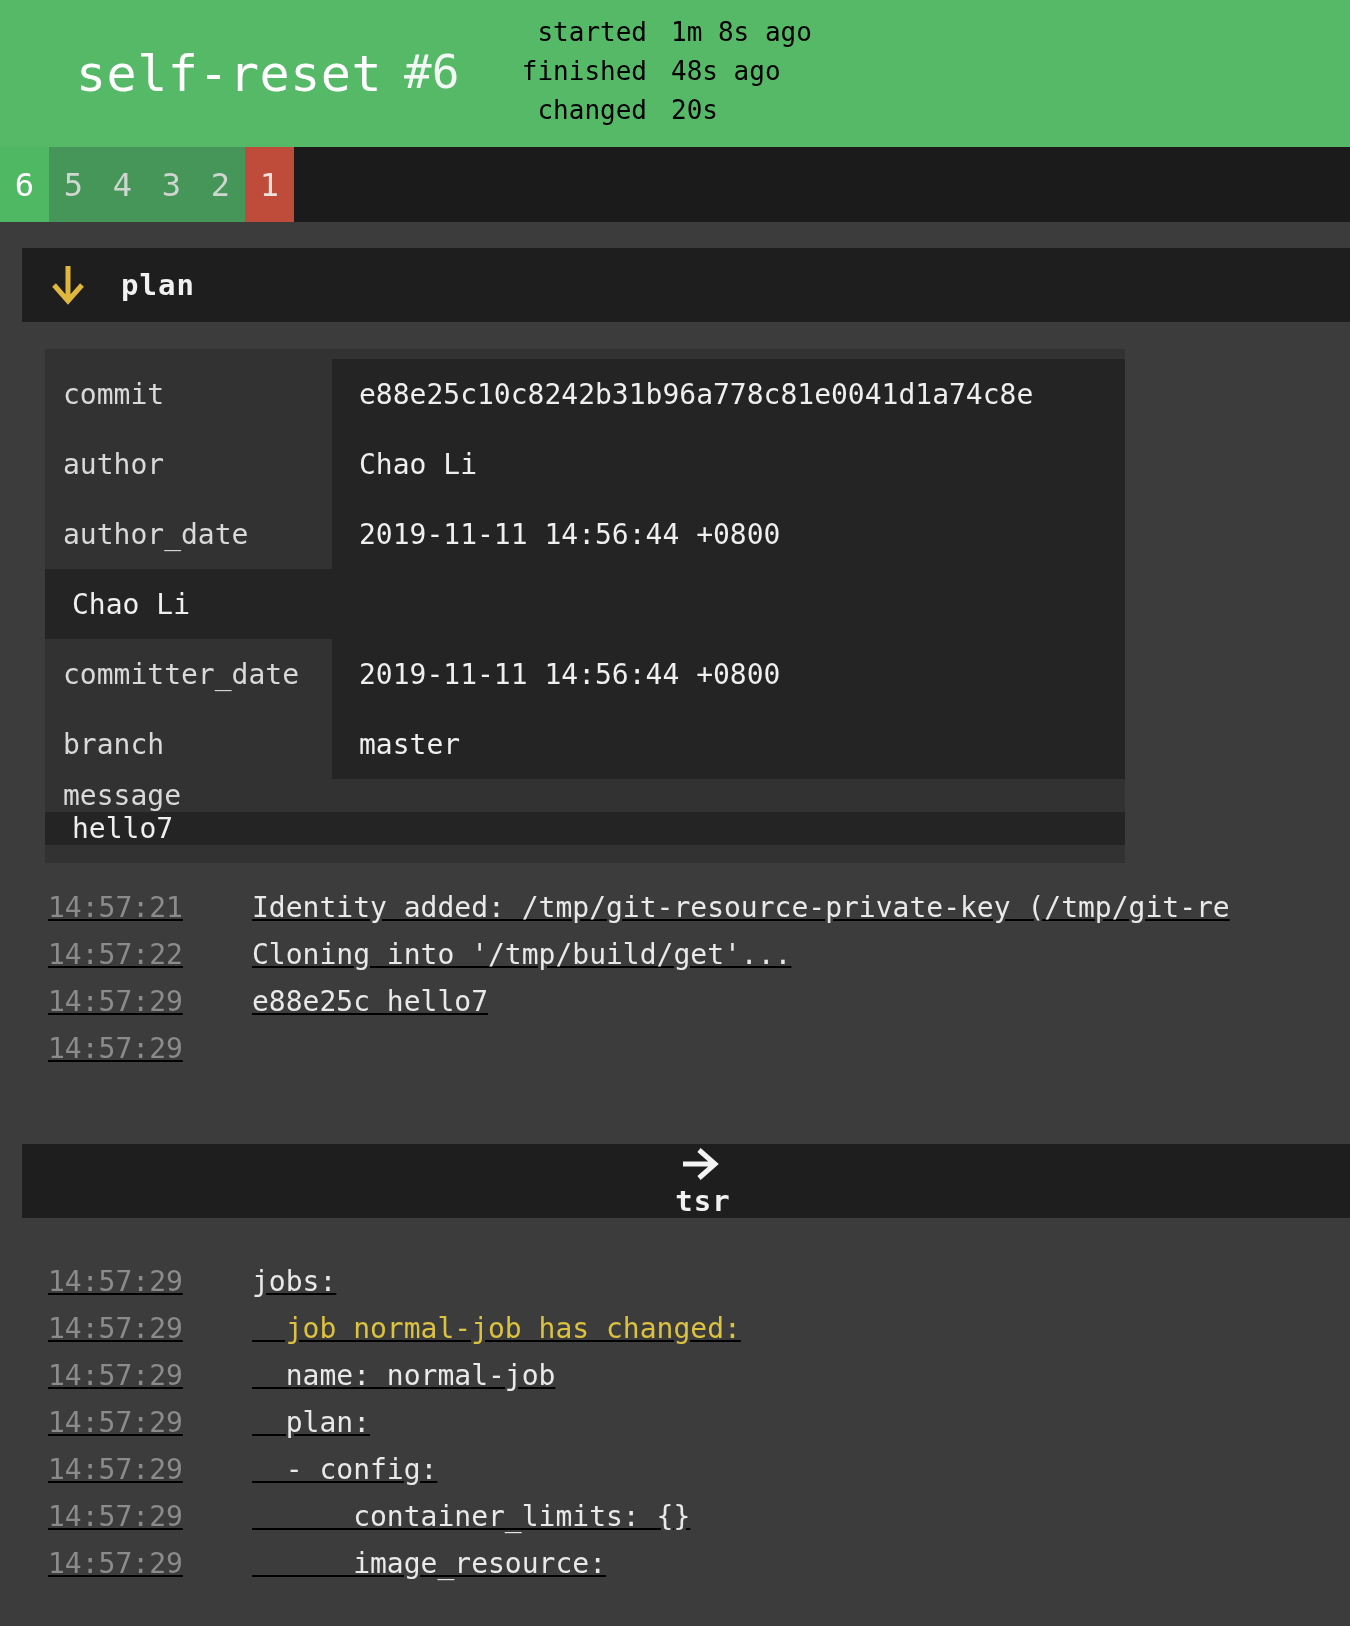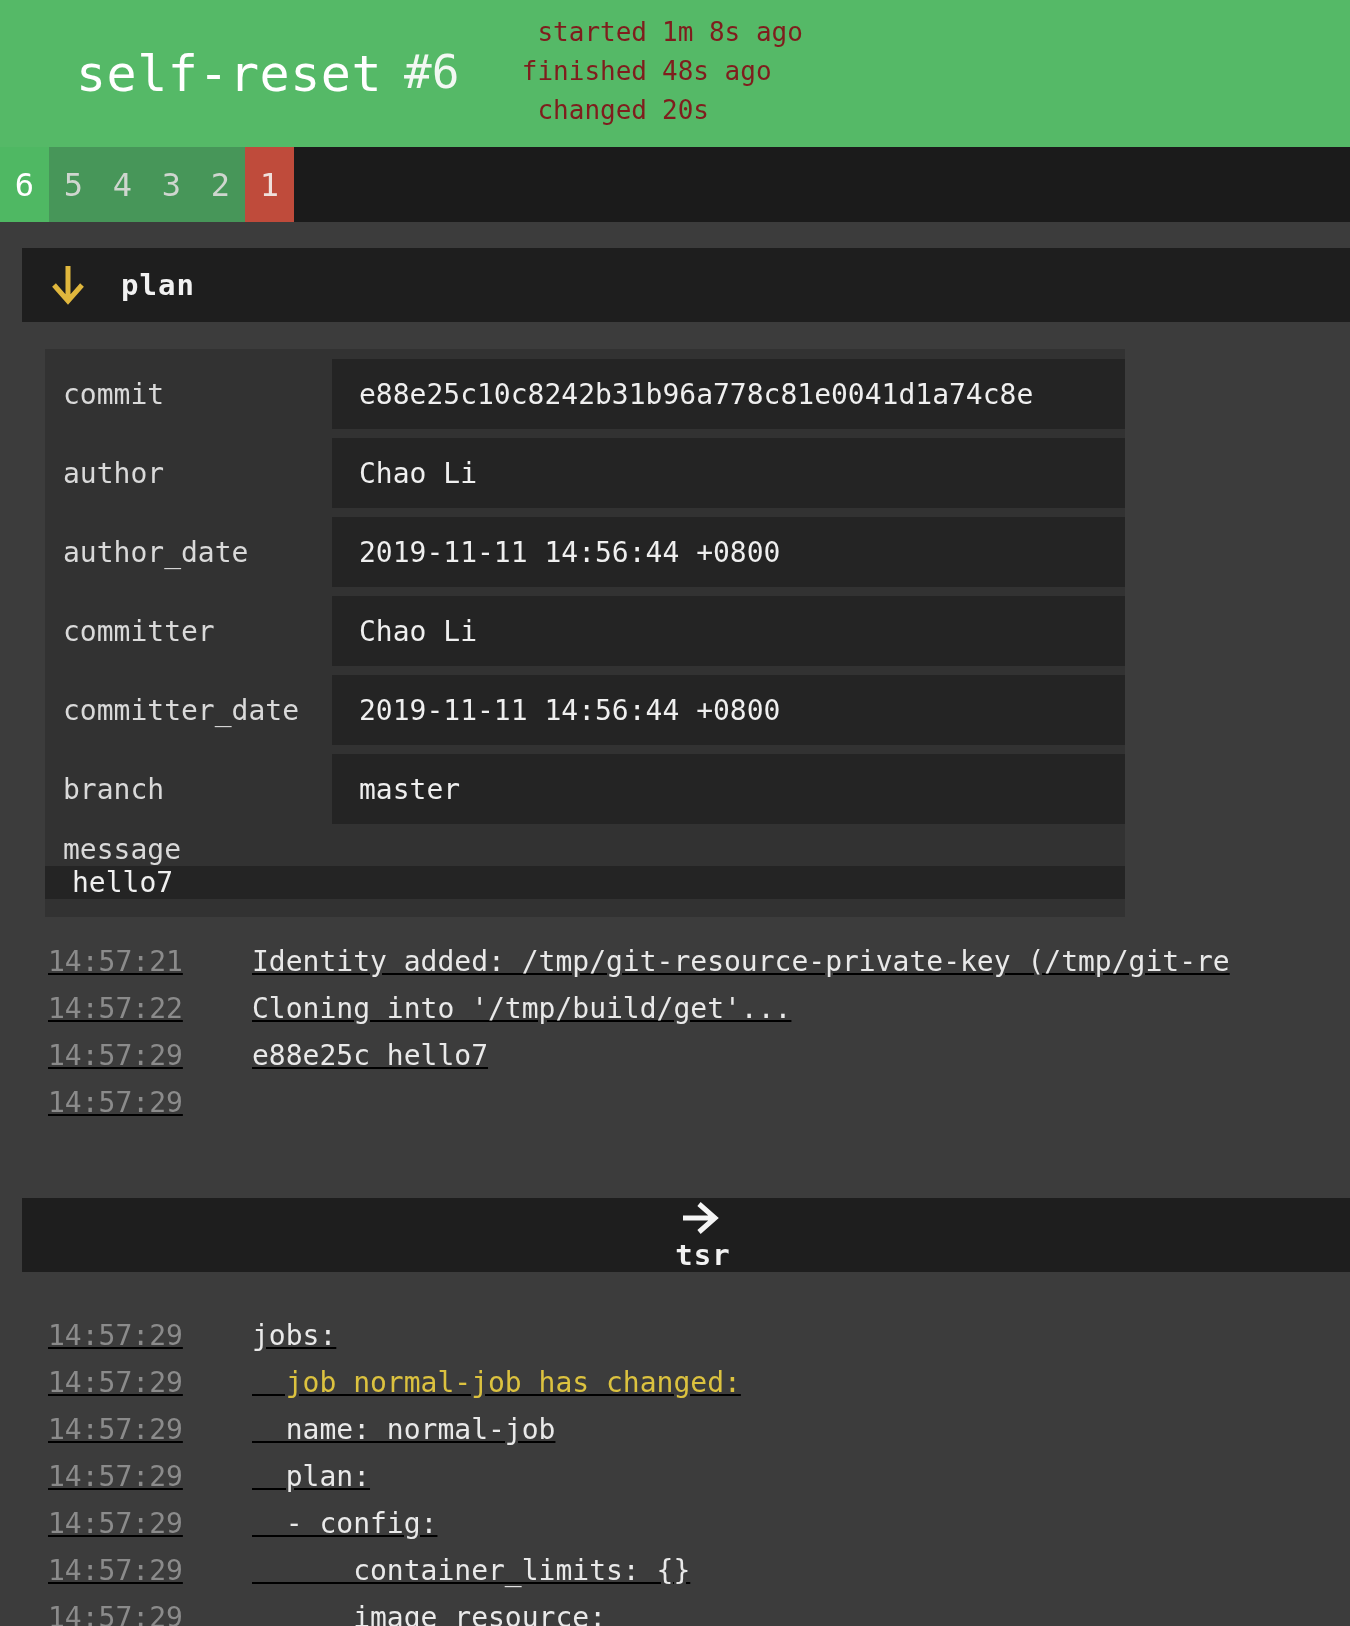--- a/index.html
+++ b/index.html
@@ -12,22 +12,22 @@
   
   .topbar{
     height:147px;background:var(--green,#55b967);position:relative;
     display:flex;align-items:center;
   }
   .title-wrap{padding-left:76px;display:flex;align-items:flex-start;}
   .job-name{font-size:50px;color:#ffffff;letter-spacing:0.5px;}
   .build-no{font-size:46px;color:#f2f8f3;margin-left:22px;}
   .stats{
     position:absolute;left:497px;top:13px;
-    display:grid;grid-template-columns:150px auto;column-gap:15px;
-    font-size:26px;line-height:39px;color:#7f1d1d;
+    display:grid;grid-template-columns:150px auto;column-gap:24px;
+    font-size:26px;line-height:39px;color:#000000;
   }
   .stat-label{text-align:right;white-space:pre;}
   .stat-value{text-align:left;white-space:pre;}
   
   .history{height:75px;background:#1b1b1b;display:flex;}
   .htab{
     width:49px;height:75px;display:flex;align-items:center;justify-content:center;
     font-size:32px;cursor:pointer;
   }
   .htab.current{background:var(--green-tab,#4fb863);color:#ffffff;}
@@ -40,21 +40,21 @@
   }
   .step-header.first{margin-top:26px;}
   .step-header.second{margin-top:72px;flex-direction:column;}
   .step-icon{margin-left:27px;width:38px;height:42px;display:flex;align-items:center;justify-content:center;}
   .step-name{margin-left:34px;font-size:29px;font-weight:700;color:#f1f1f1;letter-spacing:1px;}
   
   .metadata{
     margin:27px 0 0 45px;width:1080px;background:#323232;
     padding:10px 0;box-sizing:border-box;
   }
-  .mrow{display:flex;margin-bottom:9px;}
+  .mrow{display:flex;margin-bottom:0;}
   .mrow:last-child{margin-bottom:8px;flex-direction:column;}
   .mkey{
     width:287px;box-sizing:border-box;padding-left:18px;flex:none;
     display:flex;align-items:center;font-size:28px;color:#d9d9d9;white-space:pre;
   }
   .mval{
     flex:1;background:#242424;height:70px;display:flex;align-items:center;
     padding-left:27px;font-size:28px;color:#efefef;white-space:pre;text-align:center;
   }
   
@@ -110,21 +110,20 @@
     </div>
     <div class="mrow">
       <div class="mkey">author</div>
       <div class="mval">Chao Li</div>
     </div>
     <div class="mrow">
       <div class="mkey">author_date</div>
       <div class="mval">2019-11-11 14:56:44 +0800</div>
     </div>
     <div class="mrow">
-      <div class="mkey">committer</div>
       <div class="mval">Chao Li</div>
     </div>
     <div class="mrow">
       <div class="mkey">committer_date</div>
       <div class="mval">2019-11-11 14:56:44 +0800</div>
     </div>
     <div class="mrow">
       <div class="mkey">branch</div>
       <div class="mval">master</div>
     </div>

